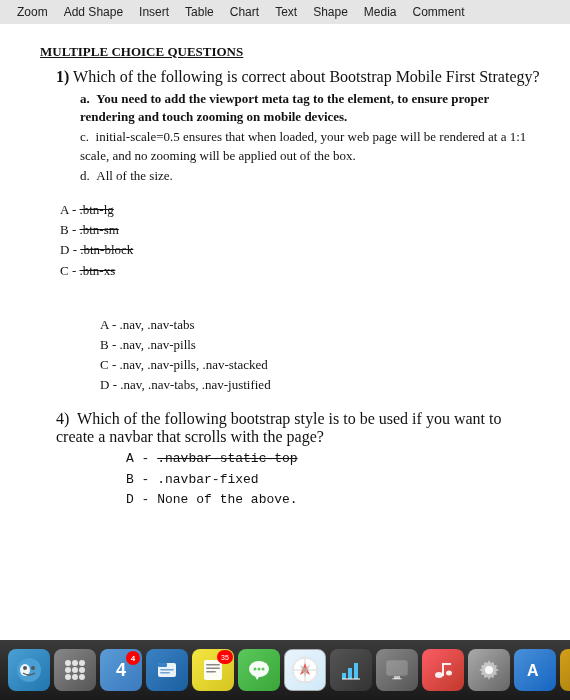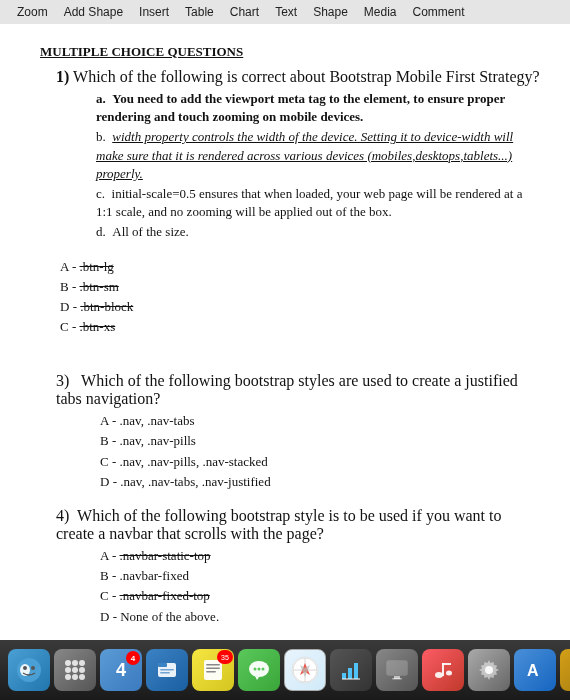--- a/index.html
+++ b/index.html
@@ -71,21 +71,21 @@
       font-size: 13px;
       margin-bottom: 2px;
       line-height: 1.4;
     }
 
     .strikethrough {
       text-decoration: line-through;
     }
 
     .indented {
-      margin-left: 36px;
+      margin-left: 20px;
     }
 
     .q-indent {
       margin-left: 16px;
     }
 
     
     .taskbar {
       background: linear-gradient(to bottom, #3a3a3a, #1a1a1a);
       height: 60px;
@@ -164,23 +164,20 @@
   <div class="question-block">
     <div class="question-text q-indent">
       <strong><span>1)</span></strong>
       <span>Which of the following is correct about Bootstrap Mobile First Strategy?</span>
     </div>
     <div class="answer-list">
       <div class="answer-item indented">
         <strong>a. &nbsp;<span>You need to add the viewport meta tag to the element, to ensure proper rendering and touch zooming on mobile devices.</span></strong>
       </div>
       <div class="answer-item indented">
-        b. &nbsp;<span style="text-decoration:underline; font-style:italic;">width property controls the width of the device. Setting it to device-width will make sure that it is rendered across various devices (mobiles,desktops,tablets...) properly.</span>
-      </div>
-      <div class="answer-item indented">
         c. &nbsp;<span>initial-scale=0.5 ensures that when loaded, your web page will be rendered at a 1:1 scale, and no zooming will be applied out of the box.</span>
       </div>
       <div class="answer-item indented">
         d. &nbsp;<span>All of the size.</span>
       </div>
     </div>
   </div>
 
   <div class="question-block">
     <div class="answer-list" style="">
@@ -195,24 +192,20 @@
       </div>
       <div class="answer-item">
         C - <span class="strikethrough">.btn-xs</span>
       </div>
     </div>
   </div>
 
   <div style="height: 20px;"></div>
 
   <div class="question-block">
-    <div class="question-text q-indent">
-      <span>3)</span>&nbsp;&nbsp;
-      <span>Which of the following bootstrap styles are used to create a justified tabs navigation?</span>
-    </div>
     <div class="answer-list" style="margin-left:60px;">
       <div class="answer-item">
         A - <span>.nav, .nav-tabs</span>
       </div>
       <div class="answer-item">
         B - <span>.nav, .nav-pills</span>
       </div>
       <div class="answer-item">
         C - <span>.nav, .nav-pills, .nav-stacked</span>
       </div>
@@ -220,29 +213,26 @@
         D - <span>.nav, .nav-tabs, .nav-justified</span>
       </div>
     </div>
   </div>
 
   <div class="question-block">
     <div class="question-text q-indent">
       <span>4)</span>&nbsp;
       <span>Which of the following bootstrap style is to be used if you want to create a navbar that scrolls with the page?</span>
     </div>
-    <div class="answer-list" style="margin-left:60px;">
+    <div class="answer-list" style="margin-left:86px;font-family:Liberation Mono, monospace;">
       <div class="answer-item">
         A - <span class="strikethrough">.navbar-static-top</span>
       </div>
       <div class="answer-item">
         B - <span>.navbar-fixed</span>
-      </div>
-      <div class="answer-item">
-        C - <span class="strikethrough">.navbar-fixed-top</span>
       </div>
       <div class="answer-item">
         D - <span>None of the above.</span>
       </div>
     </div>
   </div>
 </div>
 
 <div class="taskbar">
   <div class="taskbar-left">

